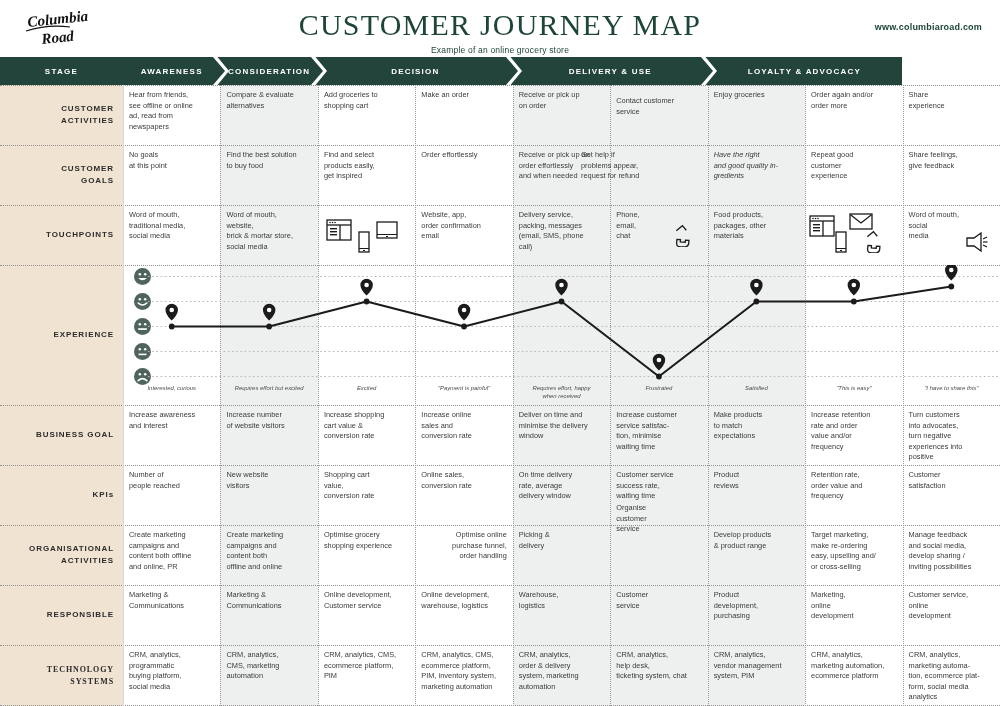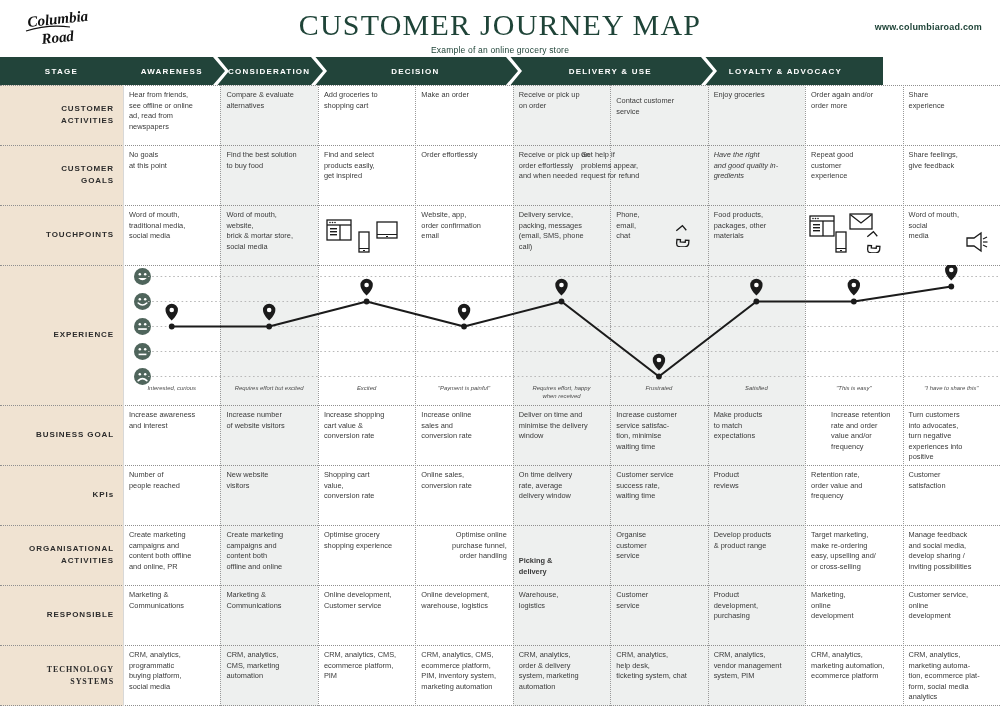--- a/index.html
+++ b/index.html
@@ -156,21 +156,21 @@
           </svg>
         </div>
         <div class="stage-seg" style="left: 512.778px; width: 194.889px;">
           <span>DELIVERY &amp; USE</span>
         </div>
         <div class="chev" style="left: 700.667px;">
           <svg width="16" height="28" viewBox="0 0 16 28">
             <path d="M0 0 L12 14 L0 28 L4.5 28 L16 14 L4.5 0 Z" fill="#ffffff"></path>
           </svg>
         </div>
-        <div class="stage-seg" style="left: 688px; width: 194.889px;">
+        <div class="stage-seg" style="left: 707px; width: 194.889px;">
           <span>LOYALTY  &amp; ADVOCACY</span>
         </div>
       </div>
   </div>
 
   <div class="rowlabel-col"></div>
   <div id="row-labels">
       <div class="rowlabel" style="top: 85px; height: 60px;">
         <span style="white-space: pre-line;">CUSTOMER
 ACTIVITIES</span>
@@ -382,21 +382,21 @@
         <span>Increase customer
 service satisfac-
 tion, minimise
 waiting time</span>
       </div>
       <div class="cell" style="left: 707.667px; top: 405px; width: 97.4444px; height: 60px;">
         <span>Make products
 to match
 expectations</span>
       </div>
-      <div class="cell" style="left: 805.111px; top: 405px; width: 97.4444px; height: 60px; margin-left: 20px;">
+      <div class="cell" style="left: 805.111px; top: 405px; width: 97.4444px; height: 60px;">
         <span>Increase retention
 rate and order
 value and/or
 frequency</span>
       </div>
       <div class="cell" style="left: 902.556px; top: 405px; width: 97.4444px; height: 60px;">
         <span>Turn customers
 into advocates,
 turn negative
 experiences into
@@ -456,25 +456,25 @@
       </div>
       <div class="cell" style="left: 317.889px; top: 525px; width: 97.4444px; height: 60px;">
         <span>Optimise grocery
 shopping experience</span>
       </div>
       <div class="cell" style="left: 415.333px; top: 525px; width: 97.4444px; height: 60px; text-align: right;">
         <span>Optimise online
 purchase funnel,
 order handling</span>
       </div>
-      <div class="cell" style="left: 512.778px; top: 551px; width: 97.4444px; height: 60px; font-weight: bold;">
+      <div class="cell" style="left: 512.778px; top: 525px; width: 97.4444px; height: 60px;">
         <span>Picking &amp;
 delivery</span>
       </div>
-      <div class="cell" style="left: 610.222px; top: 525px; width: 97.4444px; height: 60px;">
+      <div class="cell" style="left: 610.222px; top: 498px; width: 97.4444px; height: 60px;">
         <span>Organise
 customer
 service</span>
       </div>
       <div class="cell" style="left: 707.667px; top: 525px; width: 97.4444px; height: 60px;">
         <span>Develop products
 &amp; product range</span>
       </div>
       <div class="cell" style="left: 805.111px; top: 525px; width: 97.4444px; height: 60px;">
         <span>Target marketing,

